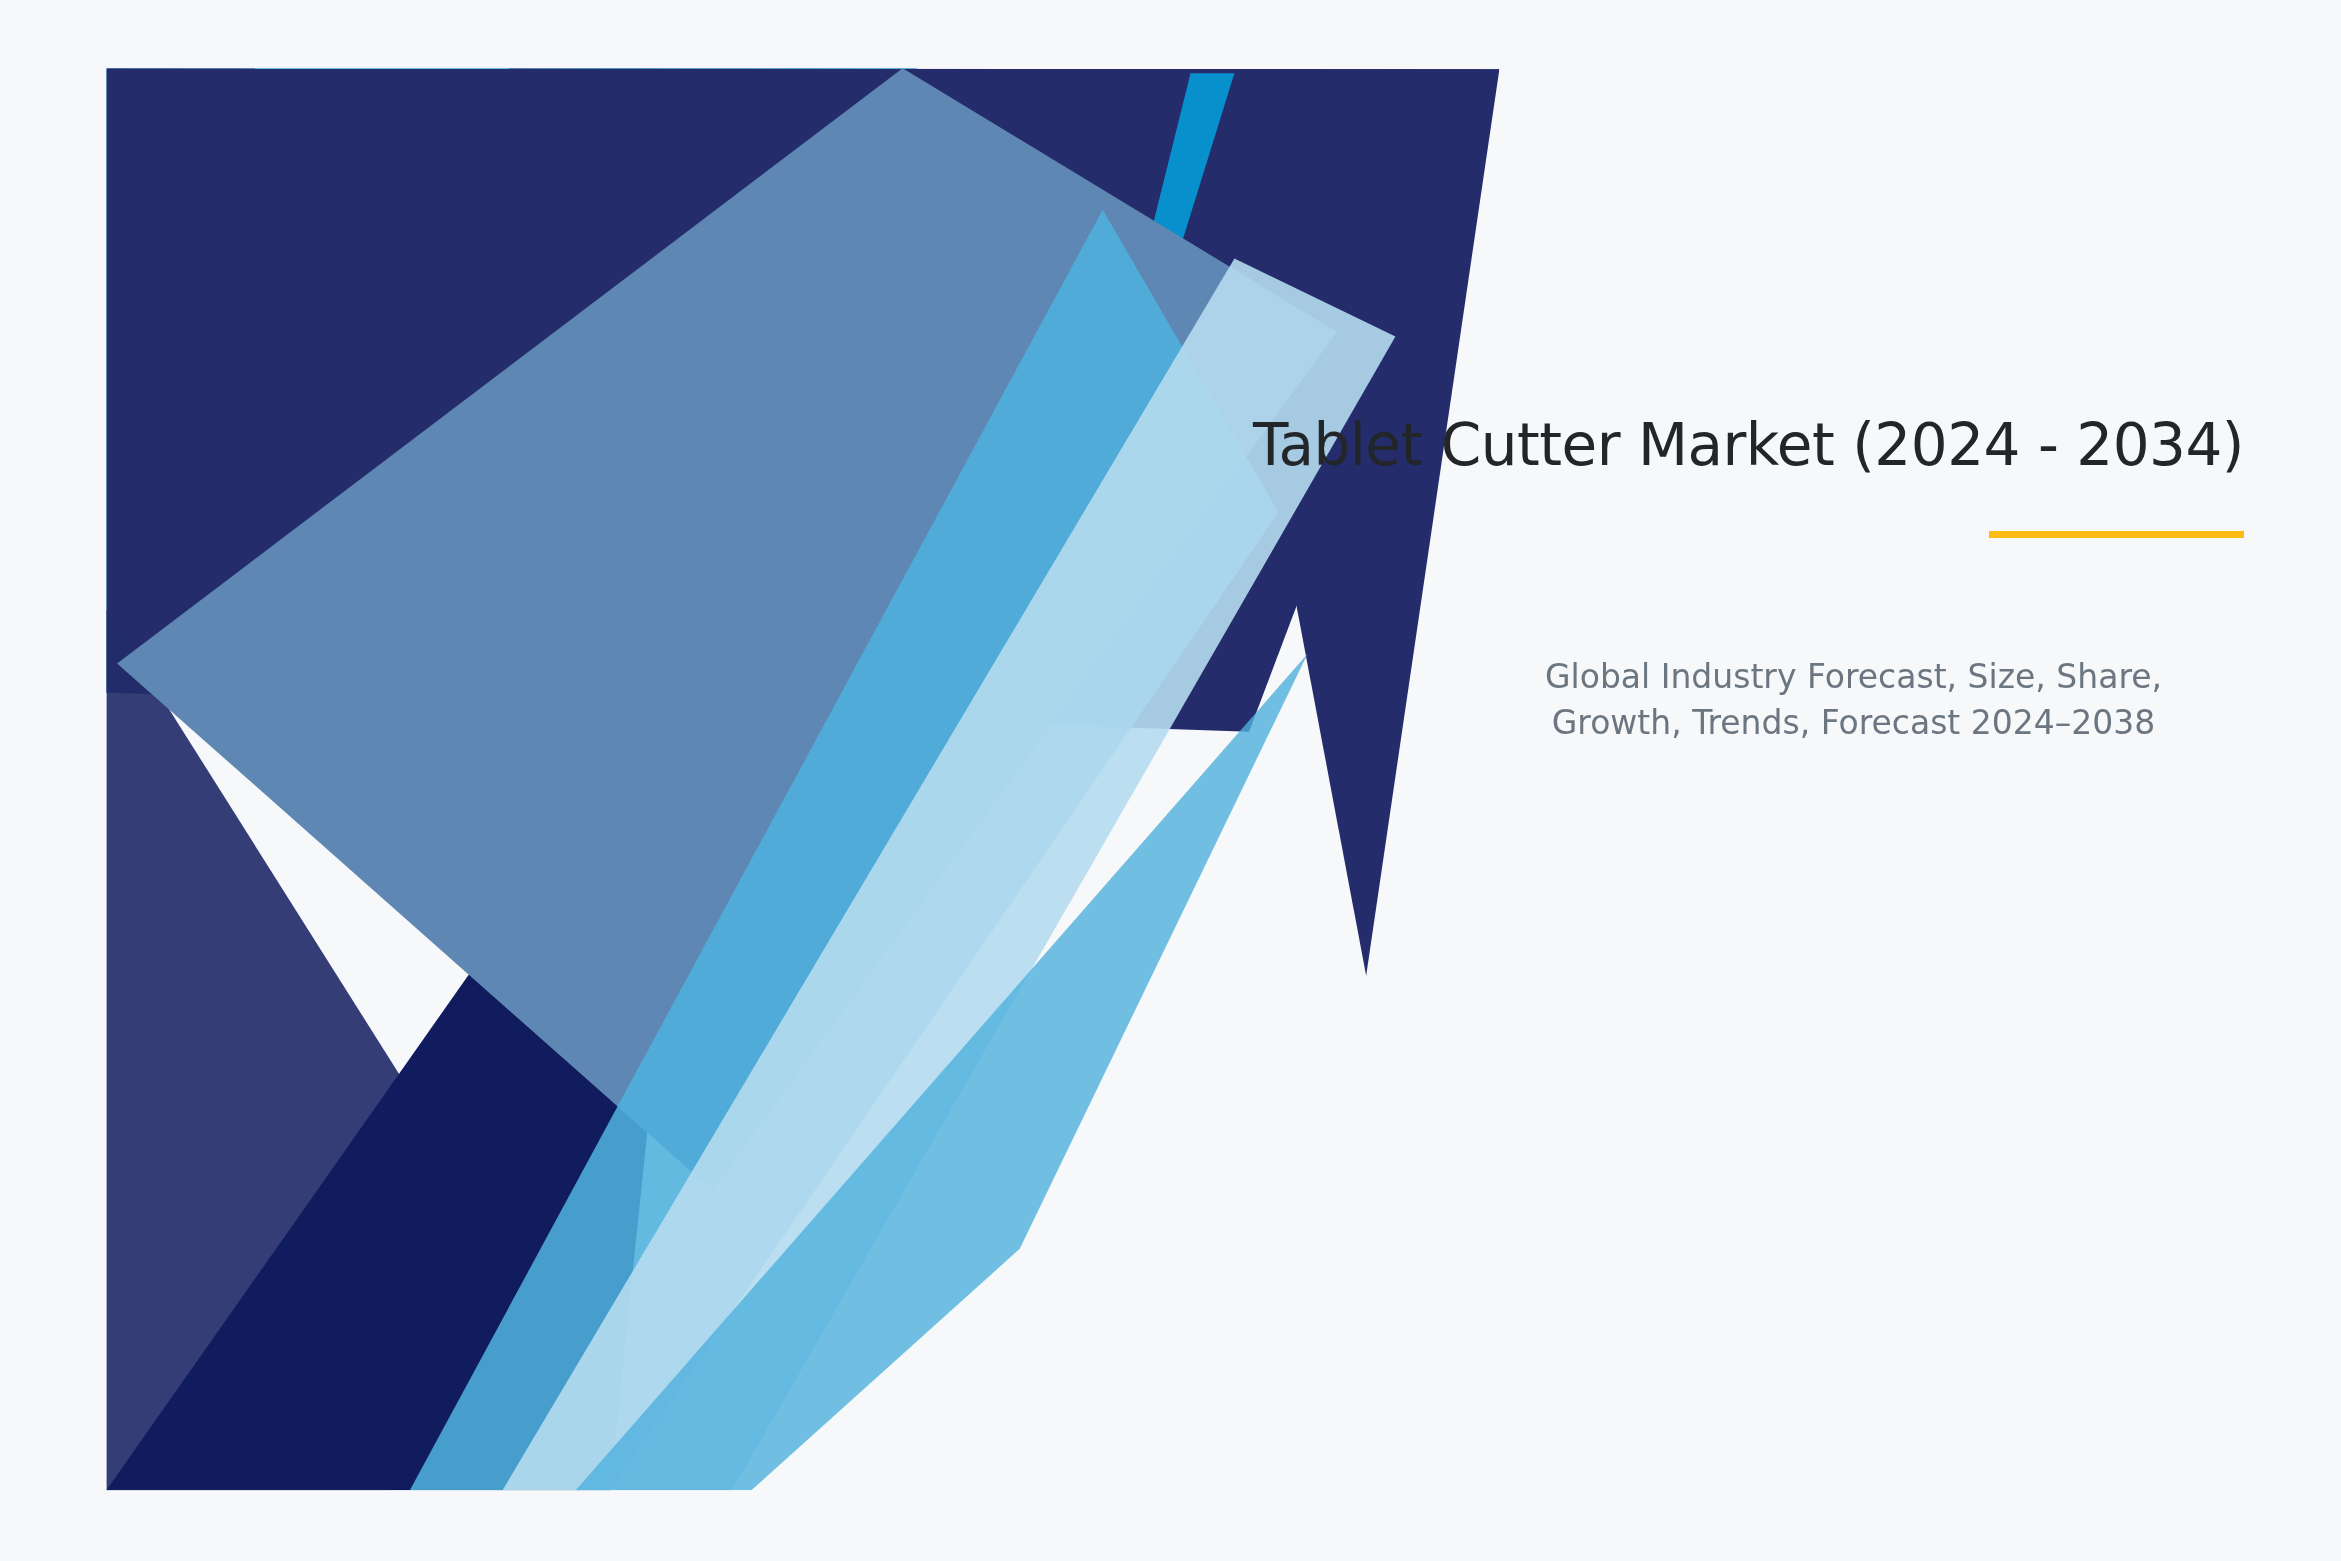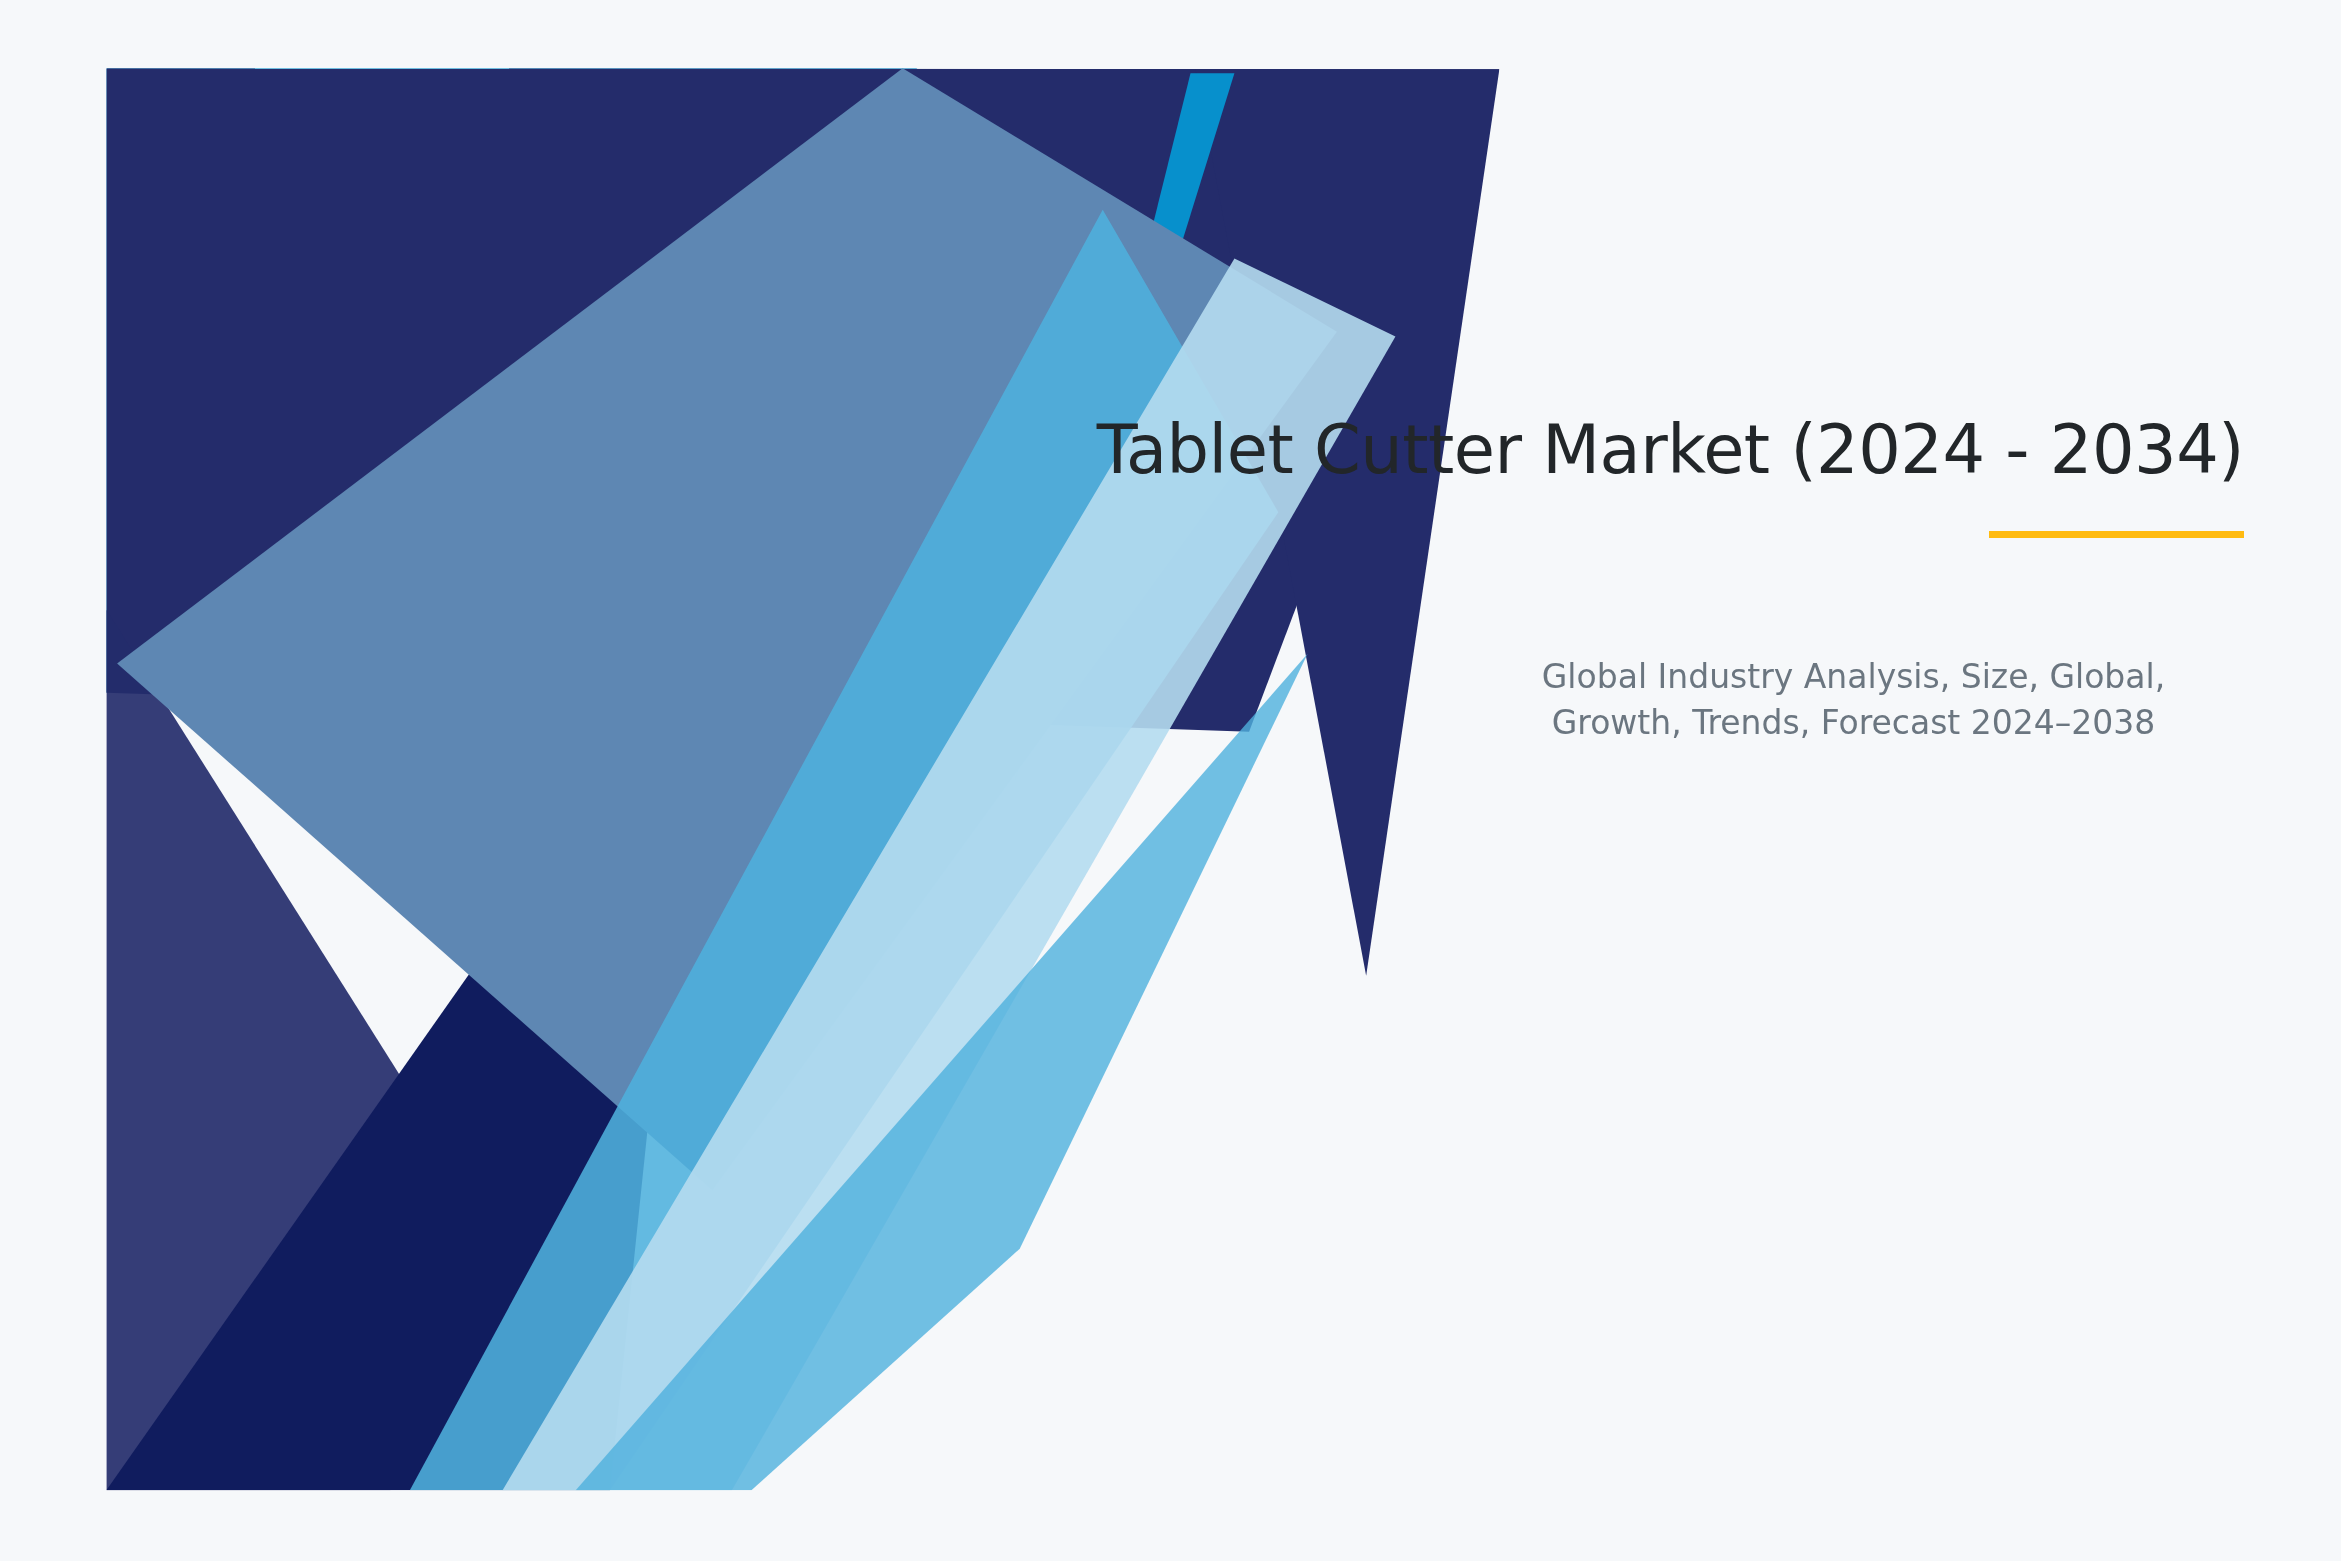--- a/index.html
+++ b/index.html
@@ -33,21 +33,21 @@
     width: 2342px;
     height: 1561px;
   }
   #title {
     position: absolute;
     right: 98px;
     top: 381px;
     width: 1561px;
     text-align: right;
     font-family: "DejaVu Sans", sans-serif;
-    font-size: 67px;
+    font-size: 58px;
     font-weight: 400;
     line-height: 1.12;
     color: #222629;
     letter-spacing: -0.5px;
     white-space: nowrap;
     margin-top: 32px;
   }
   #accent-rule {
     position: absolute;
     right: 98px;
@@ -92,19 +92,19 @@
       <polygon points="2260,430 2620,1050 1250,3055 840,3055" fill="#4fb0dd" opacity="0.88"></polygon>
       <polygon points="2530,530 2860,690 1500,3055 1030,3055" fill="#b5dcf0" opacity="0.90"></polygon>
       <polygon points="2680,1340 2090,2560 1540,3055 1180,3055" fill="#4fb0dd" opacity="0.80"></polygon>
     </g>
   </svg>
 
   <div id="text-layer">
     <h1 id="title">Tablet Cutter Market (2024 - 2034)</h1>
     <div id="accent-rule"></div>
     <div id="subtitle">
-      <div>Global Industry Analysis, Size, Global,</div>
+      <div>Global Industry Forecast, Size, Share,</div>
       <div>Growth, Trends, Forecast 2024–2038</div>
     </div>
   </div>
 
 </div>
 
 
 </body></html>

